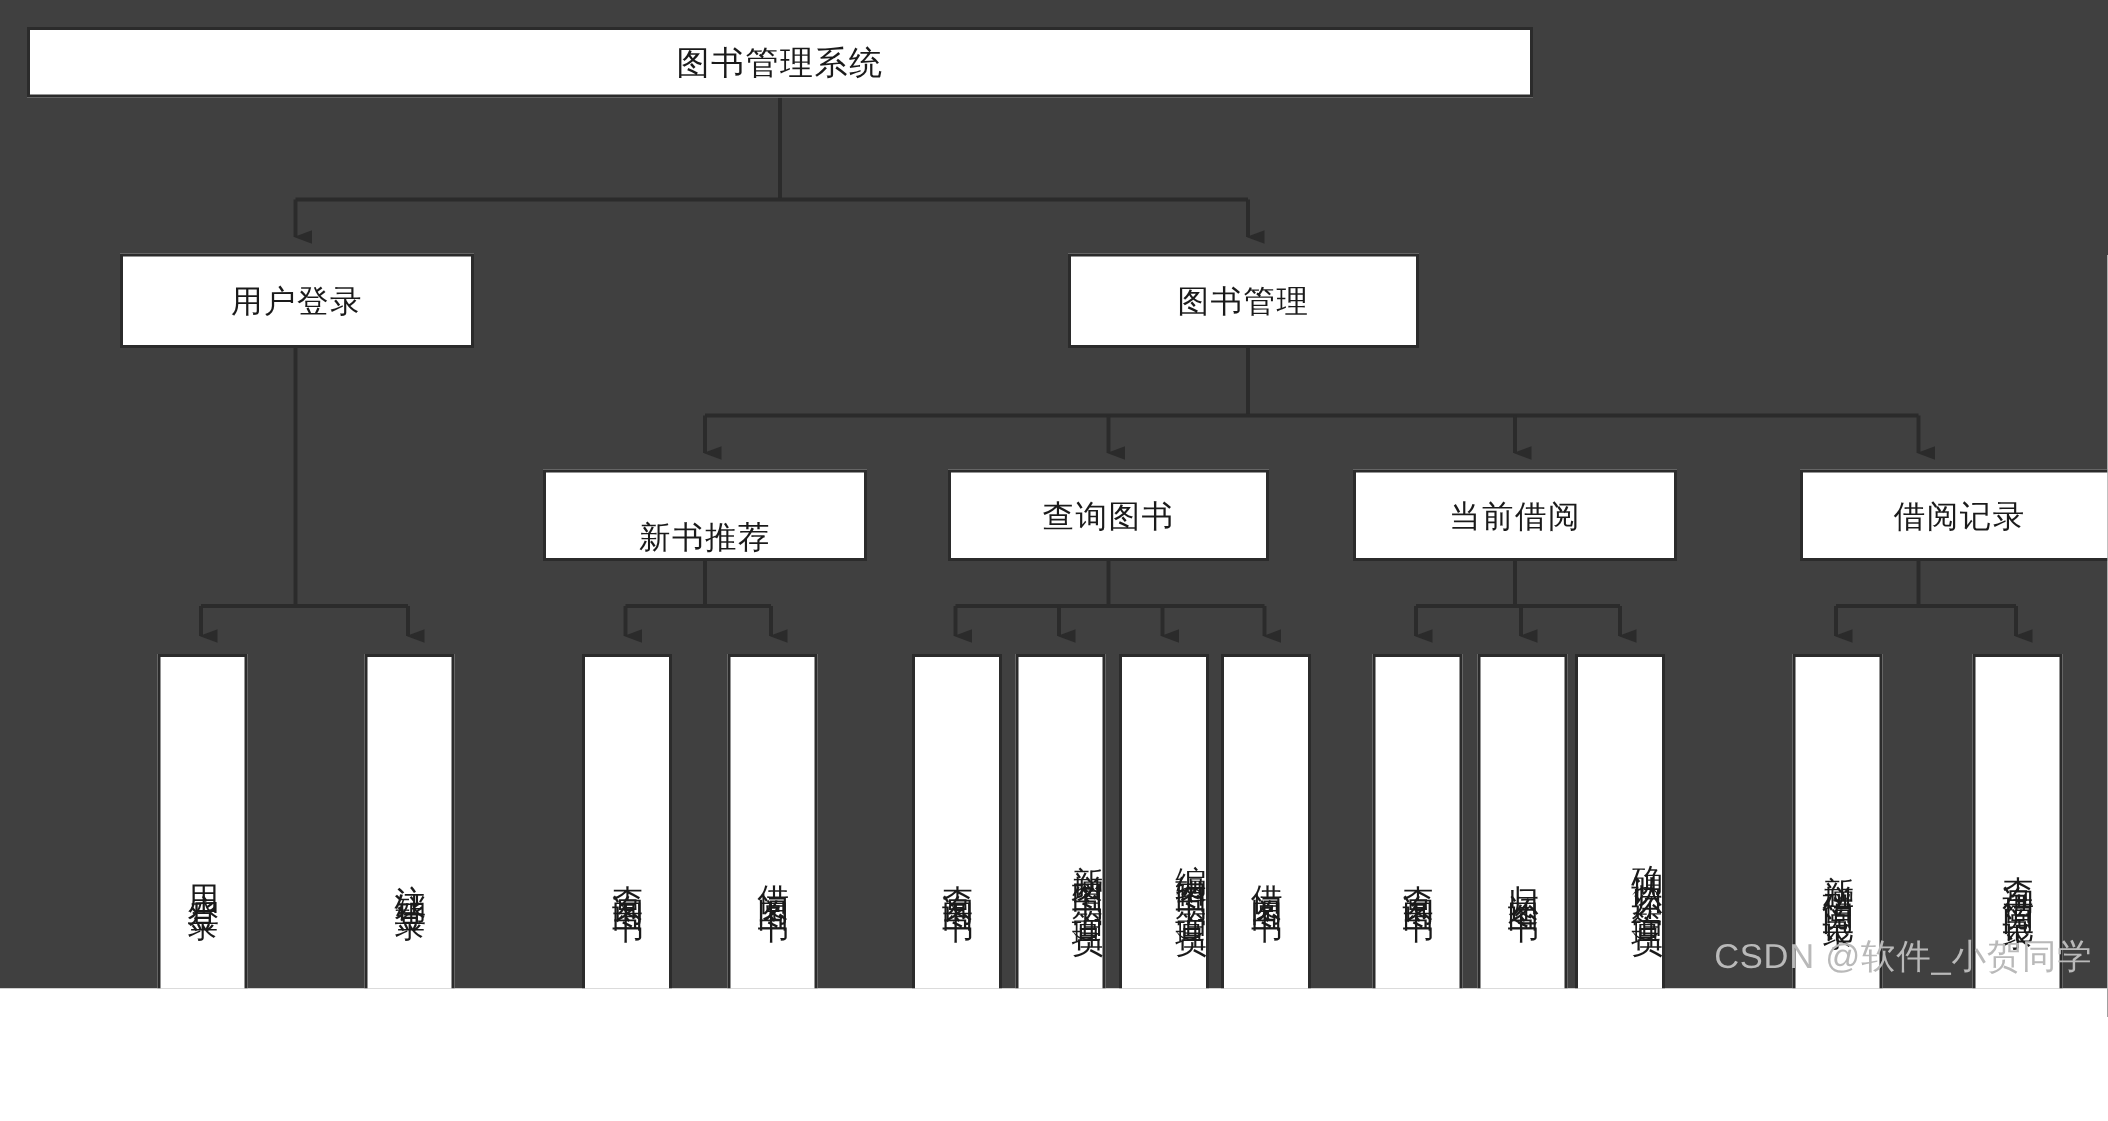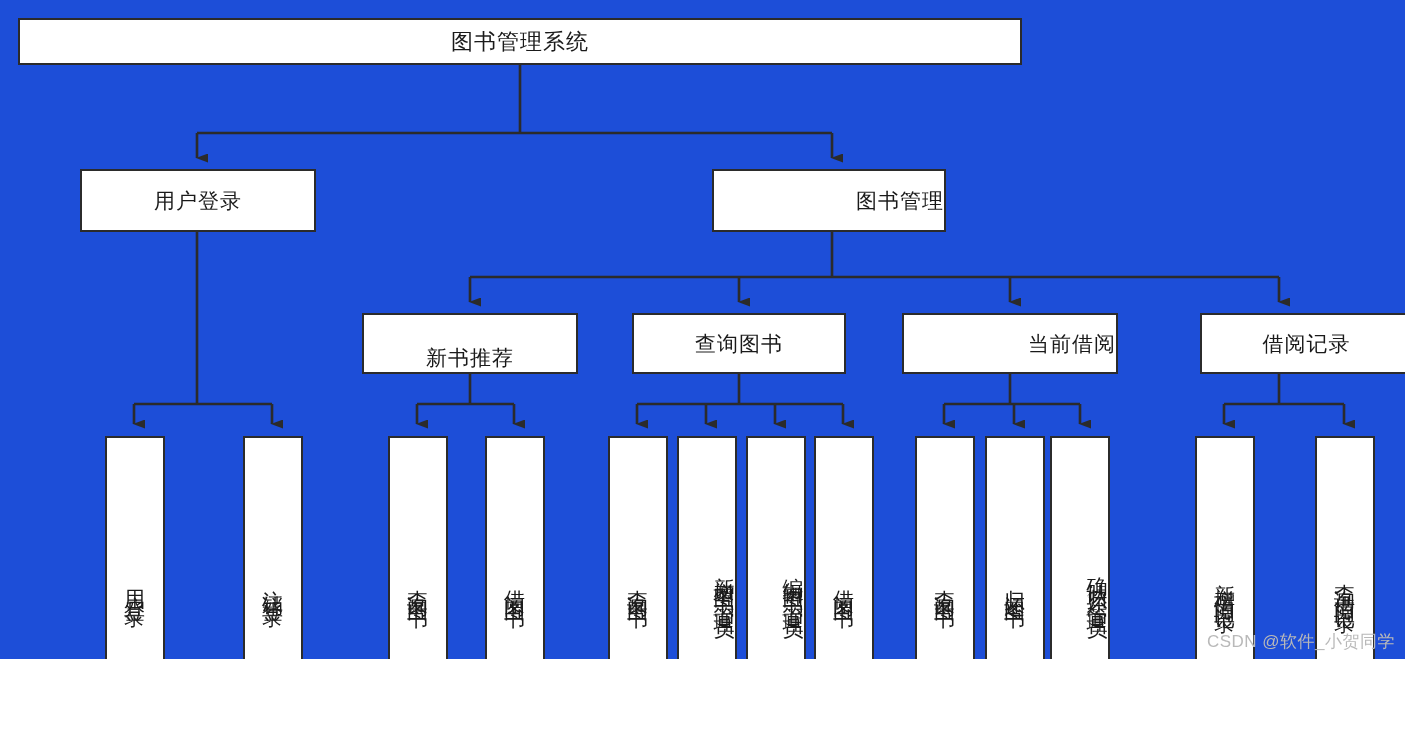--- a/index.html
+++ b/index.html
@@ -1,30 +1,30 @@
 <!DOCTYPE html>
 <html><head>
 <meta charset="utf-8">
 <style>
   html,body{margin:0;padding:0;background:#ffffff;}
   body{font-family:"Liberation Sans","DejaVu Sans",sans-serif;}
-  #canvas{position:relative;width:1405px;height:659px;background:#1d4ed8;overflow:hidden;}
+  #canvas{position:relative;width:1405px;height:659px;background:#404040;overflow:hidden;}
   svg.edges{position:absolute;left:0;top:0;width:1405px;height:747px;pointer-events:none;}
 
   .node{position:absolute;box-sizing:border-box;background:#ffffff;
         border:2.5px solid #2b2b2b;display:flex;align-items:center;justify-content:center;
         color:#1a1a1a;}
   .node.h{font-size:21px;letter-spacing:1px;}
   .node.root{font-size:22px;letter-spacing:1px;}
   .node.v{writing-mode:vertical-rl;text-orientation:upright;
           font-size:21px;letter-spacing:6px;line-height:1;
           align-items:flex-start;justify-content:center;padding-top:4px;}
   .node.v.mid{align-items:center;padding-top:0;}
 
-  .watermark{position:absolute;right:10px;bottom:6px;font-size:17px;color:#b9b9b9;
+  .watermark{position:absolute;right:10px;bottom:6px;font-size:23px;color:#b9b9b9;
              letter-spacing:.5px;white-space:nowrap;}
 </style>
 </head>
 <body>
 
 <div id="canvas">
 
   <svg class="edges" viewBox="0 0 1405 747">
     <defs>
       <marker id="ah" markerWidth="10" markerHeight="12" refX="4.5" refY="11" orient="auto" markerUnits="userSpaceOnUse">
@@ -75,31 +75,31 @@
     </g>
   </svg>
 
   <div class="node root" style="left:18px;top:18px;width:1004px;height:47px;">
     <span>图书管理系统</span>
   </div>
 
   <div class="node h" style="left:80px;top:169px;width:236px;height:63px;">
     <span>用户登录</span>
   </div>
-  <div class="node h" style="left:712px;top:169px;width:234px;height:63px;justify-content:flex-end;">
+  <div class="node h" style="left:712px;top:169px;width:234px;height:63px;">
     <span>图书管理</span>
   </div>
 
   <div class="node h" style="left:362px;top:313px;width:216px;height:61px;align-items:flex-end;">
     <span>新书推荐</span>
   </div>
   <div class="node h" style="left:632px;top:313px;width:214px;height:61px;">
     <span>查询图书</span>
   </div>
-  <div class="node h" style="left:902px;top:313px;width:216px;height:61px;justify-content:flex-end;">
+  <div class="node h" style="left:902px;top:313px;width:216px;height:61px;">
     <span>当前借阅</span>
   </div>
   <div class="node h" style="left:1200px;top:313px;width:213px;height:61px;">
     <span>借阅记录</span>
   </div>
 
   <div class="node v mid" style="left:105px;top:436px;width:60px;height:298px;">
     <span>用户登录</span>
   </div>
   <div class="node v mid" style="left:243px;top:436px;width:60px;height:298px;">

